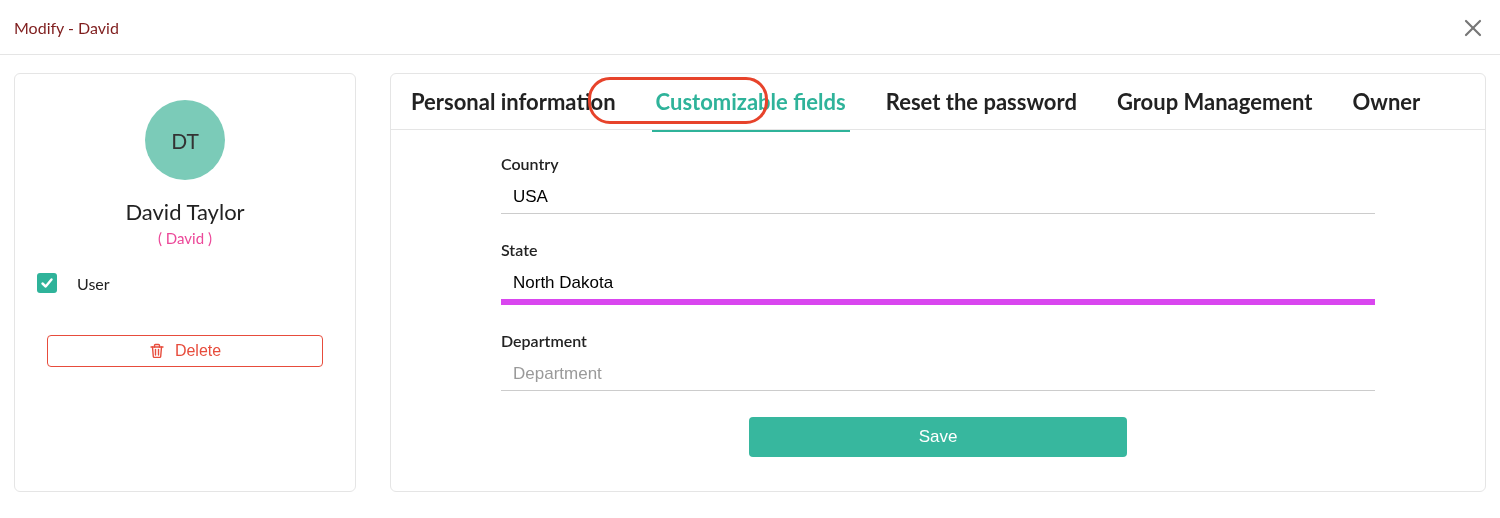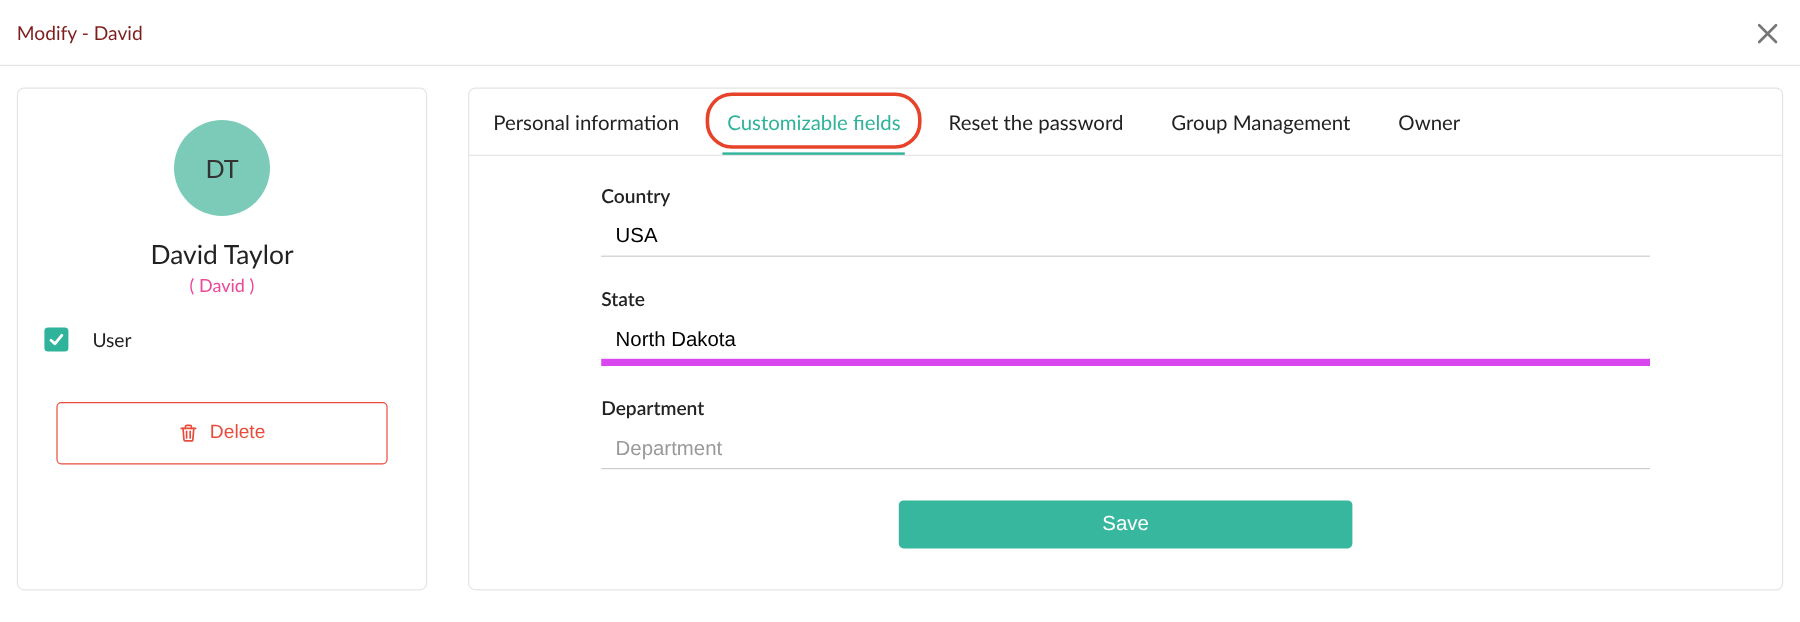--- a/index.html
+++ b/index.html
@@ -83,21 +83,21 @@
       background: #2fb39a;
       display: flex;
       align-items: center;
       justify-content: center;
       flex-shrink: 0;
     }
     .checkbox svg { stroke: #fff; }
     .delete-btn {
       width: calc(100% - 20px);
       margin: 0 10px;
-      height: 52px;
+      height: 32px;
       border: 1px solid #e74c3c;
       color: #e74c3c;
       background: #fff;
       border-radius: 4px;
       font-size: 16px;
       display: flex;
       align-items: center;
       justify-content: center;
       gap: 10px;
       cursor: pointer;
@@ -110,25 +110,26 @@
     .tabs {
       display: flex;
       gap: 40px;
       padding: 0 20px;
       height: 56px;
       align-items: center;
       border-bottom: 1px solid #e5e5e5;
       position: relative;
     }
     .tab {
-      font-size: 17px;
+      font-size: 22px;
       color: #222;
       cursor: pointer;
       position: relative;
       padding: 16px 0;
+      font-weight: bold;
     }
     .tab.active {
       color: #2fb39a;
     }
     .tab.active::after {
       content: "";
       position: absolute;
       left: -4px;
       right: -4px;
       bottom: -1px;

